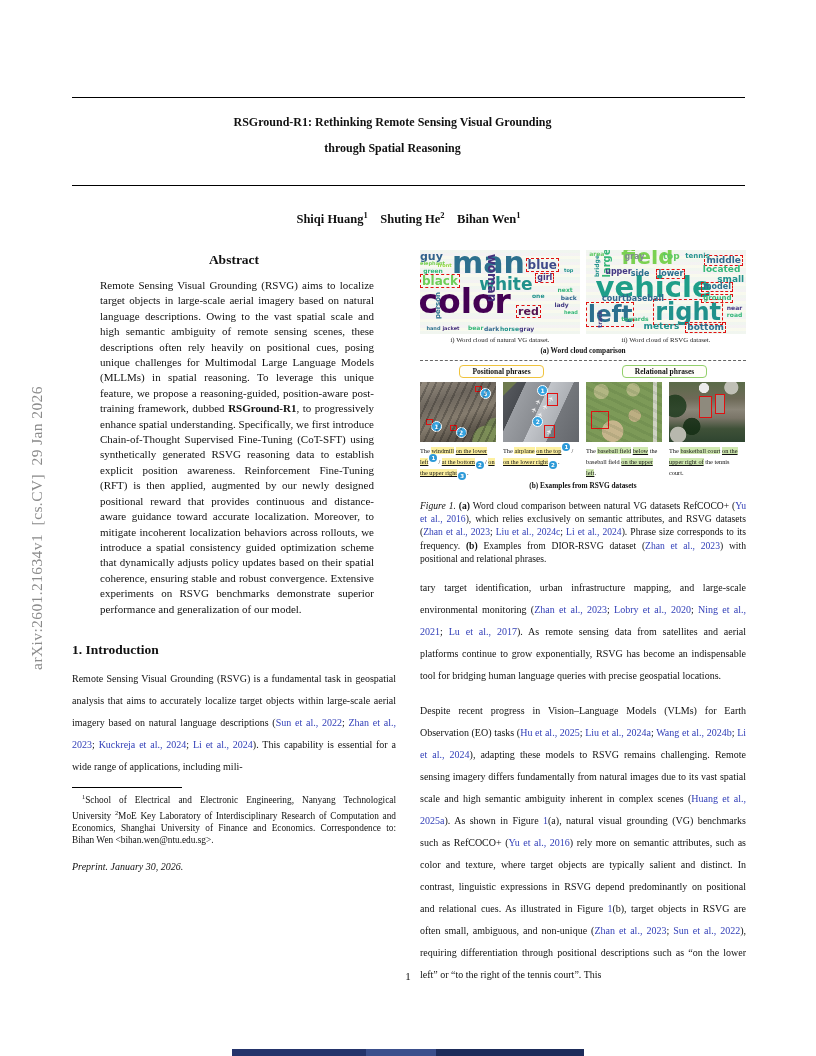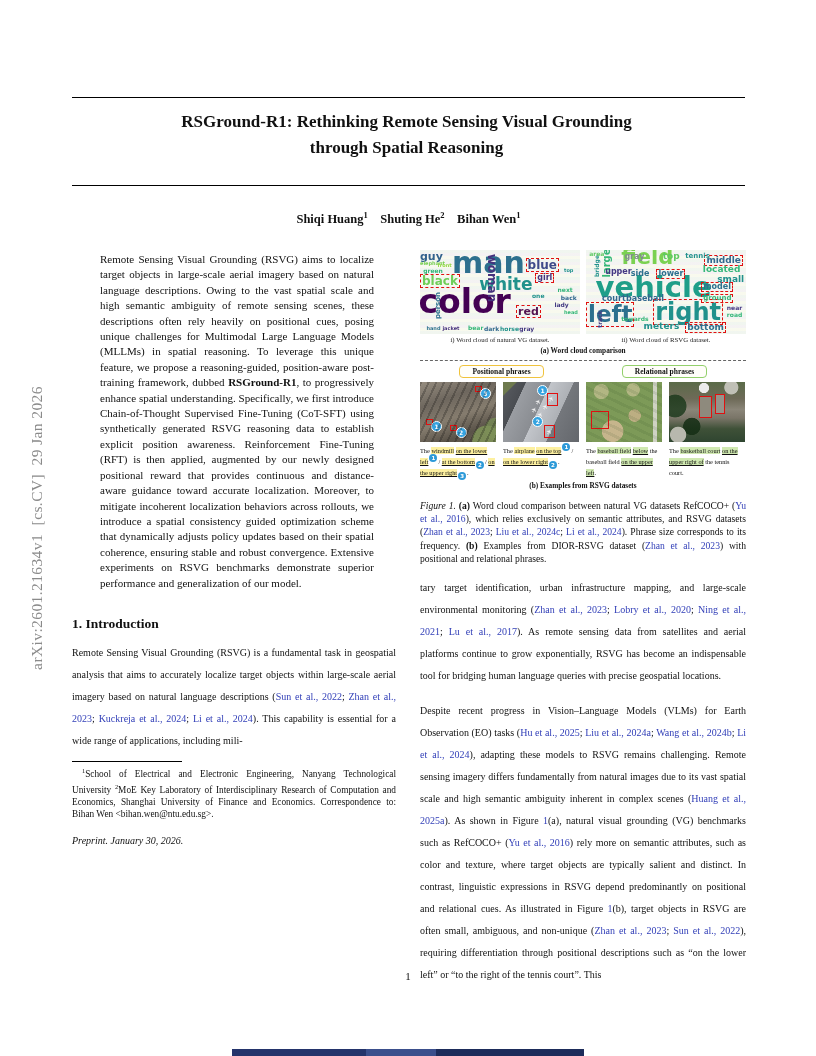--- a/index.html
+++ b/index.html
@@ -1,19 +1,19 @@
 <!DOCTYPE html>
 <html><head>
 <meta charset="utf-8">
 <style>
   html,body{margin:0;padding:0;background:#e8e8e8;}
   .page{position:relative;width:816px;height:1056px;background:#ffffff;margin:0 auto;overflow:hidden;
         font-family:"Liberation Serif","DejaVu Serif",serif;color:#111;}
   .rule{position:absolute;left:72px;width:673px;border-top:1.6px solid #000;}
-  .title{position:absolute;left:70px;width:673px;text-align:center;font-weight:bold;font-size:17px;line-height:26px;}
+  .title{position:absolute;left:56px;width:673px;text-align:center;font-weight:bold;font-size:12px;line-height:26px;}
   .authors{position:absolute;left:72px;width:673px;text-align:center;font-weight:bold;font-size:12.5px;white-space:pre-wrap;}
   sup{font-size:68%;}
   .arxiv{position:absolute;top:528px;left:37px;transform:translate(-50%,-50%) rotate(-90deg);
          white-space:pre;font-size:15.5px;color:#8a8a8a;letter-spacing:.4px;}
   .col-left{position:absolute;left:72px;top:252px;width:324px;}
   .col-right{position:absolute;left:420px;top:250px;width:326px;}
   .abs-head{text-align:center;font-weight:bold;font-size:13.5px;margin:0 0 10px 0;}
   .abs-body{padding:0 22px 0 28px;font-size:11px;line-height:15.4px;text-align:justify;}
   .sec-head{font-weight:bold;font-size:13.5px;margin:25px 0 10px 0;}
   .body-par{font-size:10px;line-height:22px;text-align:justify;margin:0 0 9px 0;}
@@ -92,20 +92,21 @@
   <div class="rule" style="top:97px"></div>
   <div class="title" style="top:109px">
     <div>RSGround-R1: Rethinking Remote Sensing Visual Grounding</div>
     <div>through Spatial Reasoning</div>
   </div>
   <div class="rule" style="top:185px"></div>
 
   <div class="authors" style="top:210px"><span>Shiqi Huang</span><sup>1</sup><span>    </span><span>Shuting He</span><sup>2</sup><span>    </span><span>Bihan Wen</span><sup>1</sup></div>
 
   <div class="col-left">
+    <div class="abs-head">Abstract</div>
     <div class="abs-body"><span>Remote Sensing Visual Grounding (RSVG) aims to localize target objects in large-scale aerial imagery based on natural language descriptions.  Owing to the vast spatial scale and high semantic ambiguity of remote sensing scenes, these descriptions often rely heavily on positional cues, posing unique challenges for Multimodal Large Language Models (MLLMs) in spatial reasoning. To leverage this unique feature, we propose a reasoning-guided, position-aware post-training framework, dubbed </span><span class="bold">RSGround-R1</span><span>, to progressively enhance spatial understanding. Specifically, we first introduce Chain-of-Thought Supervised Fine-Tuning (CoT-SFT) using synthetically generated RSVG reasoning data to establish explicit position awareness. Reinforcement Fine-Tuning (RFT) is then applied, augmented by our newly designed positional reward that provides continuous and distance-aware guidance toward accurate localization. Moreover, to mitigate incoherent localization behaviors across rollouts, we introduce a spatial consistency guided optimization scheme that dynamically adjusts policy updates based on their spatial coherence, ensuring stable and robust convergence.  Extensive experiments on RSVG benchmarks demonstrate superior performance and generalization of our model.</span></div>
     <div class="sec-head">1. Introduction</div>
     <div class="body-par"><span>Remote Sensing Visual Grounding (RSVG) is a fundamental task in geospatial analysis that aims to accurately localize target objects within large-scale aerial imagery based on natural language descriptions (</span><span class="cite">Sun et al., 2022</span><span>; </span><span class="cite">Zhan et al., 2023</span><span>; </span><span class="cite">Kuckreja et al., 2024</span><span>; </span><span class="cite">Li et al., 2024</span><span>). This capability is essential for a wide range of applications, including mili-</span></div>
     <div class="fnote-rule"></div>
     <div class="fnote"><sup>1</sup><span>School of Electrical and Electronic Engineering, Nanyang Technological University </span><sup>2</sup><span>MoE Key Laboratory of Interdisciplinary Research of Computation and Economics, Shanghai University of Finance and Economics. Correspondence to: Bihan Wen &lt;bihan.wen@ntu.edu.sg&gt;.</span></div>
     <div class="preprint">Preprint. January 30, 2026.</div>
   </div>
 
   <div class="col-right">
     <div class="fig">

